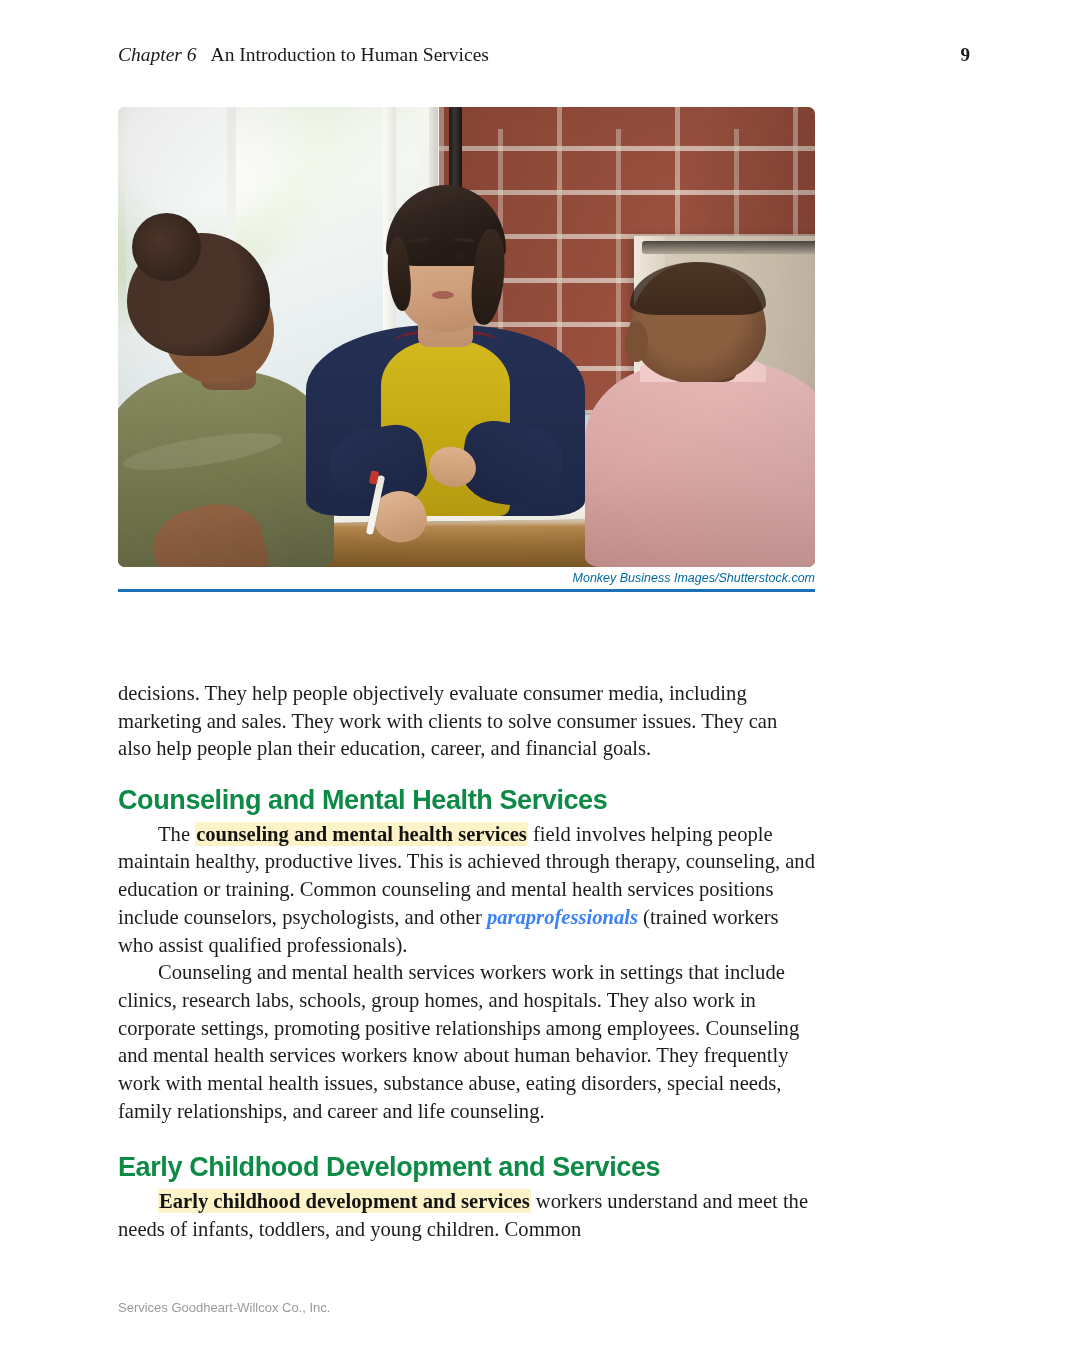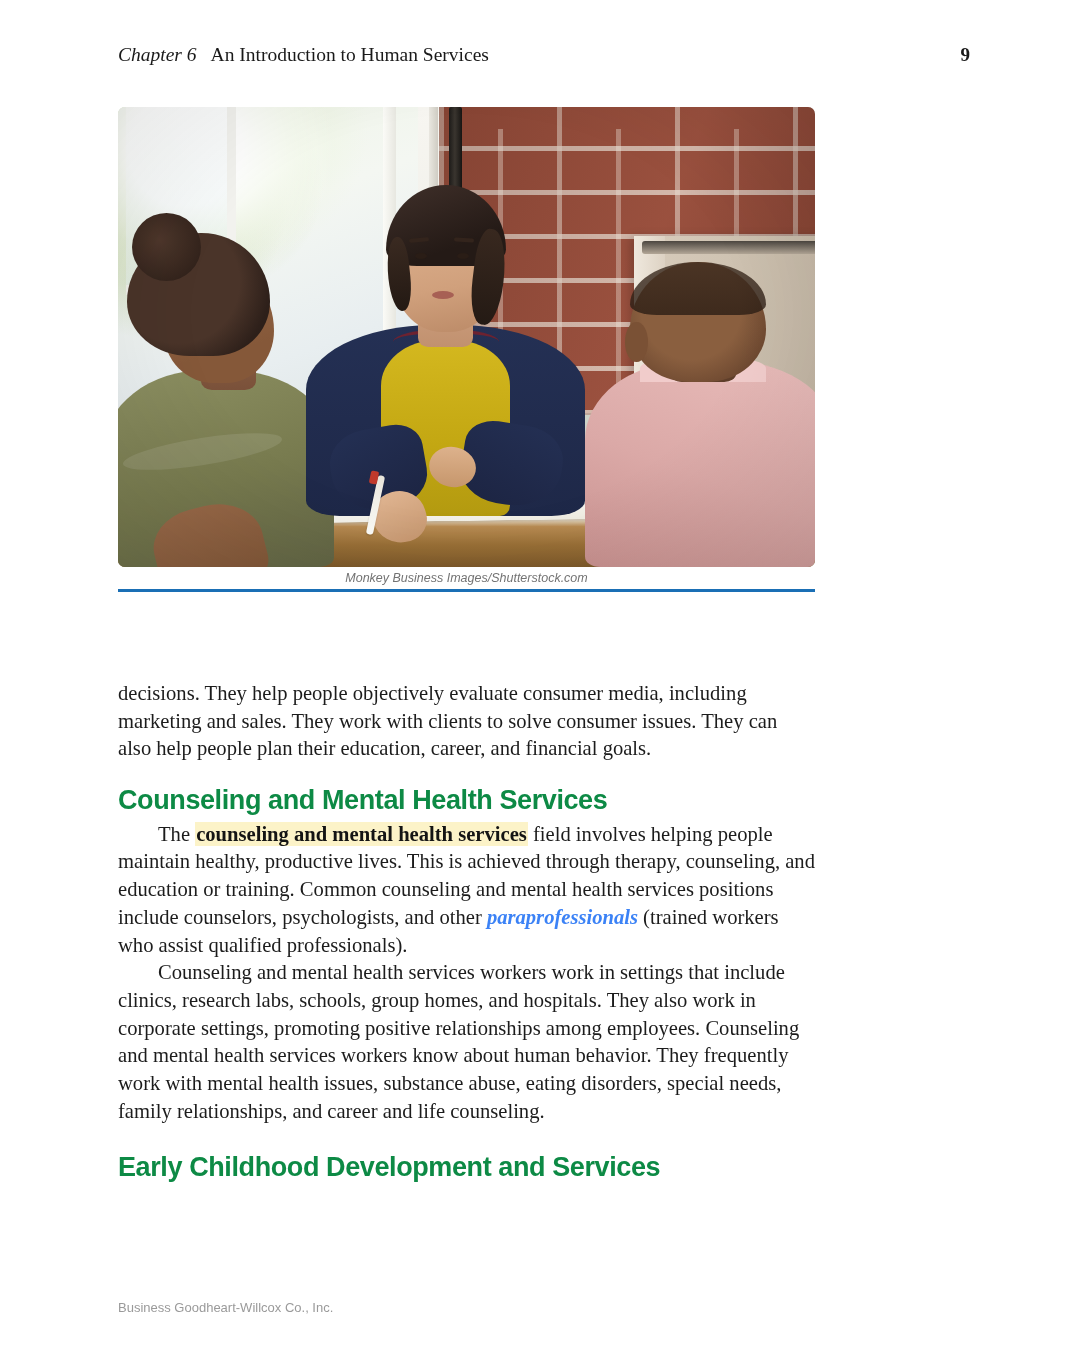--- a/index.html
+++ b/index.html
@@ -462,25 +462,25 @@
 
   .photo-vignette {
     position: absolute; inset: 0;
     background: radial-gradient(ellipse at 50% 45%, rgba(0,0,0,0) 55%, rgba(0,0,0,.10) 100%);
     pointer-events: none;
   }
 
   
   .photo-credit {
     width: 697px;
-    text-align: center;
+    text-align: right;
     font-family: "Liberation Sans", sans-serif;
     font-style: italic;
     font-size: 12.5px;
-    color: #737373;
+    color: #0369a1;
     margin-top: 4px;
     line-height: 1.2;
   }
 
   
   .caption-rule {
     width: 697px;
     height: 3px;
     background: #1a6fb5;
     margin-top: 3px;
@@ -662,17 +662,18 @@
     <p class="body">decisions. They help people objectively evaluate consumer media, including marketing and sales. They work with clients to solve consumer issues. They can also help people plan their education, career, and financial goals.</p>
 
     <h2 class="section">Counseling and Mental Health Services</h2>
 
     <p class="body indent"><span>The </span><span class="keyterm">counseling and mental health services</span><span> field involves helping people maintain healthy, productive lives. This is achieved through therapy, counseling, and education or training. Common counseling and mental health services positions include counselors, psychologists, and other </span><span class="glossterm">paraprofessionals</span><span> (trained workers who assist qualified professionals).</span></p>
 
     <p class="body indent">Counseling and mental health services workers work in settings that include clinics, research labs, schools, group homes, and hospitals. They also work in corporate settings, promoting positive relationships among employees. Counseling and mental health services workers know about human behavior. They frequently work with mental health issues, substance abuse, eating disorders, special needs, family relationships, and career and life counseling.</p>
 
     <h2 class="section second">Early Childhood Development and Services</h2>
 
+    <p class="body indent"><span class="keyterm">Early childhood development and services</span><span> workers understand and meet the needs of infants, toddlers, and young children. Common</span></p>
   </div>
 
-  <div class="footer">Business Goodheart-Willcox Co., Inc.</div>
+  <div class="footer">Services Goodheart-Willcox Co., Inc.</div>
 
 </div>
 
 </body></html>

